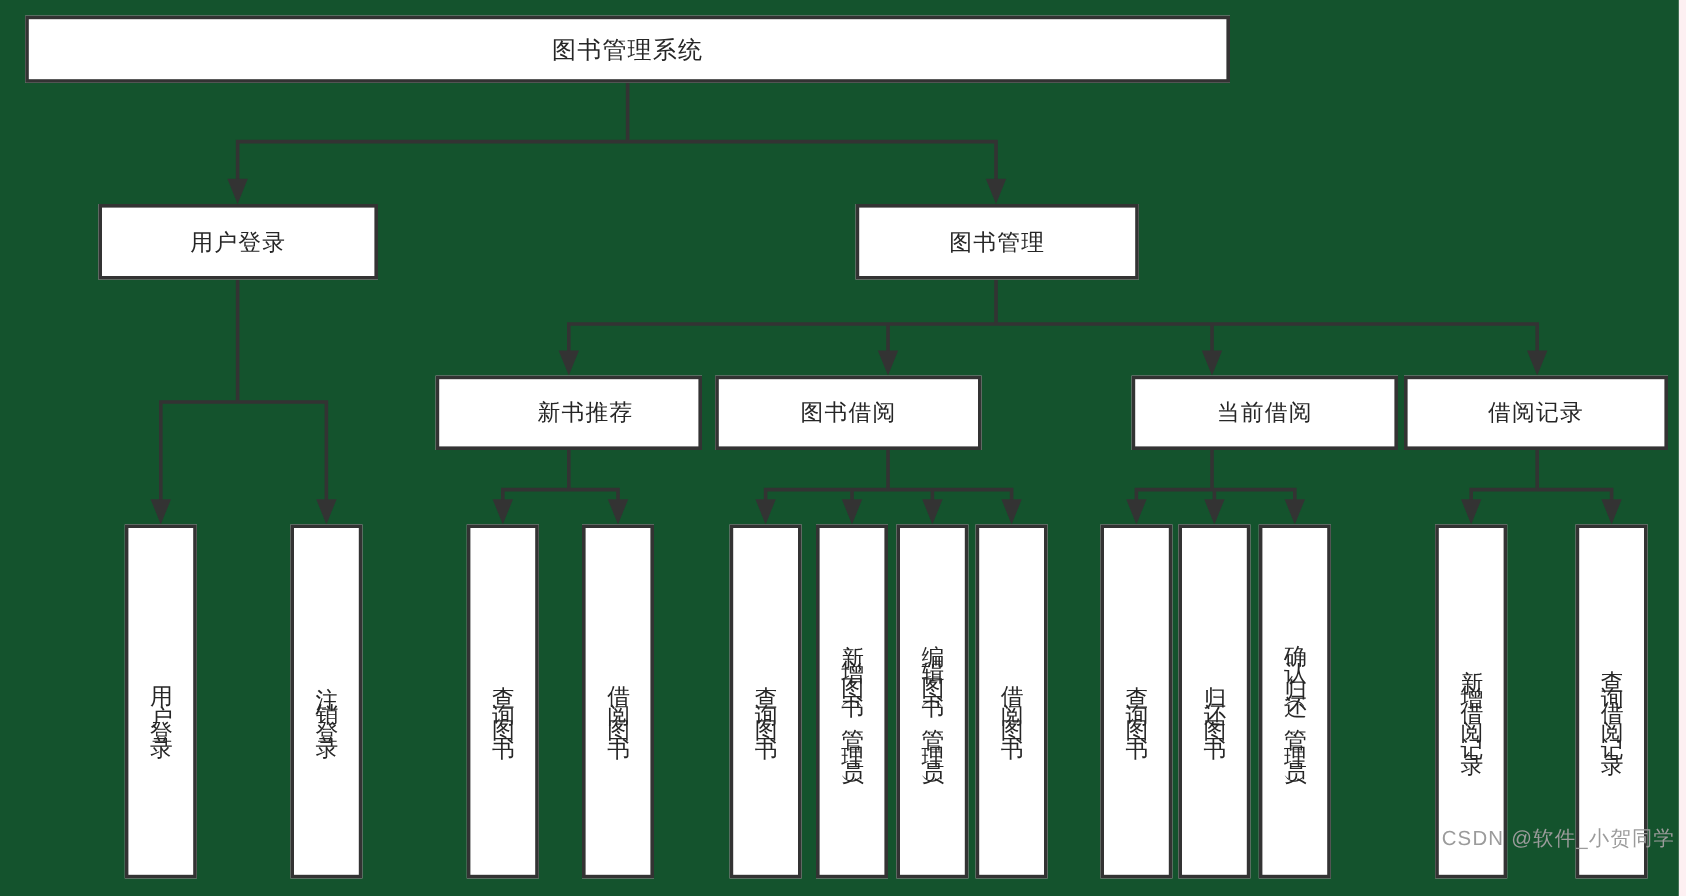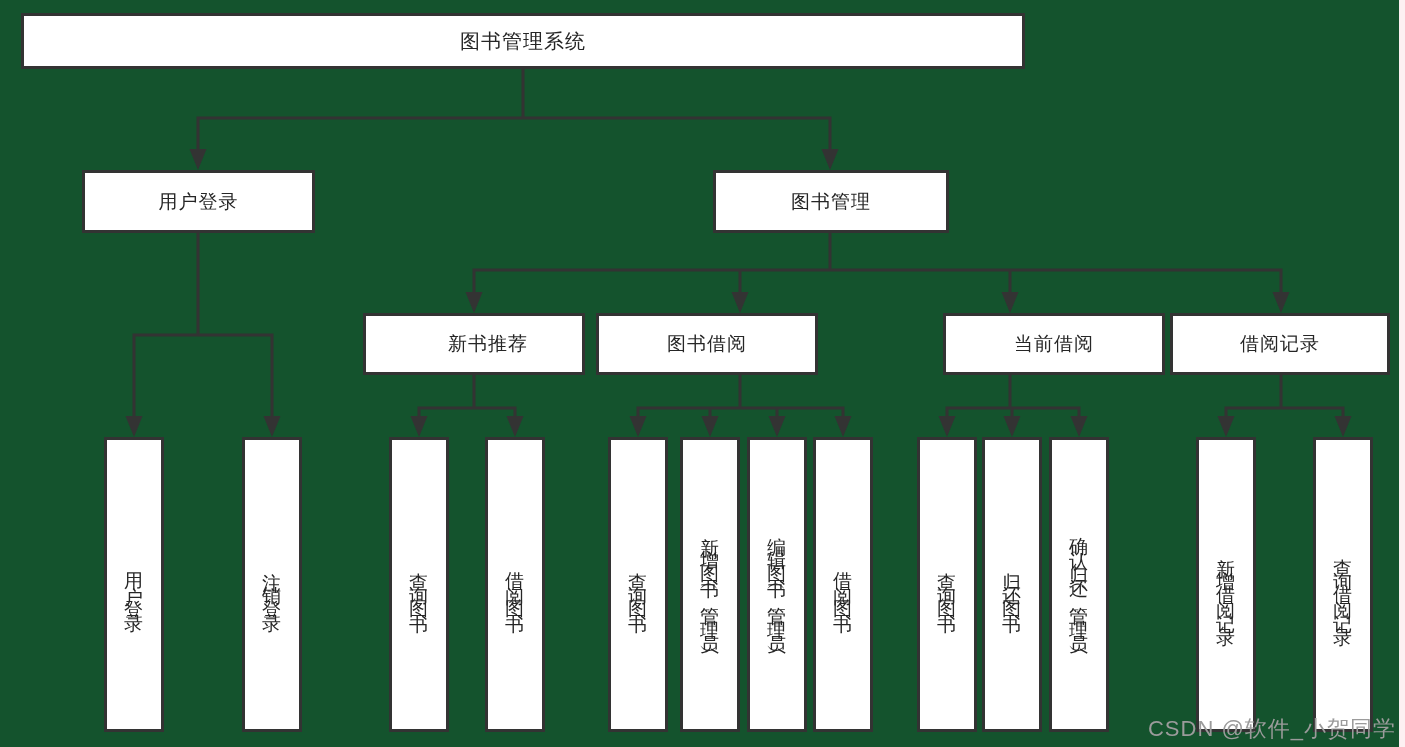--- a/index.html
+++ b/index.html
@@ -49,22 +49,22 @@
     writing-mode: vertical-rl;
     text-orientation: mixed;
     letter-spacing: 14px;
     font-size: 19px;
     line-height: 1;
   }
   .leaf span { display: block; }
   .watermark {
     position: absolute;
     right: 9px;
-    top: 714px;
-    font-size: 22px;
+    top: 687px;
+    font-size: 17px;
     color: #9b9b9b;
     letter-spacing: 1px;
     white-space: nowrap;
   }
   .edge-tint {
     position: absolute;
     right: 0; top: 0;
     width: 6px;
     height: 747px;
     background: #fdf0f2;

